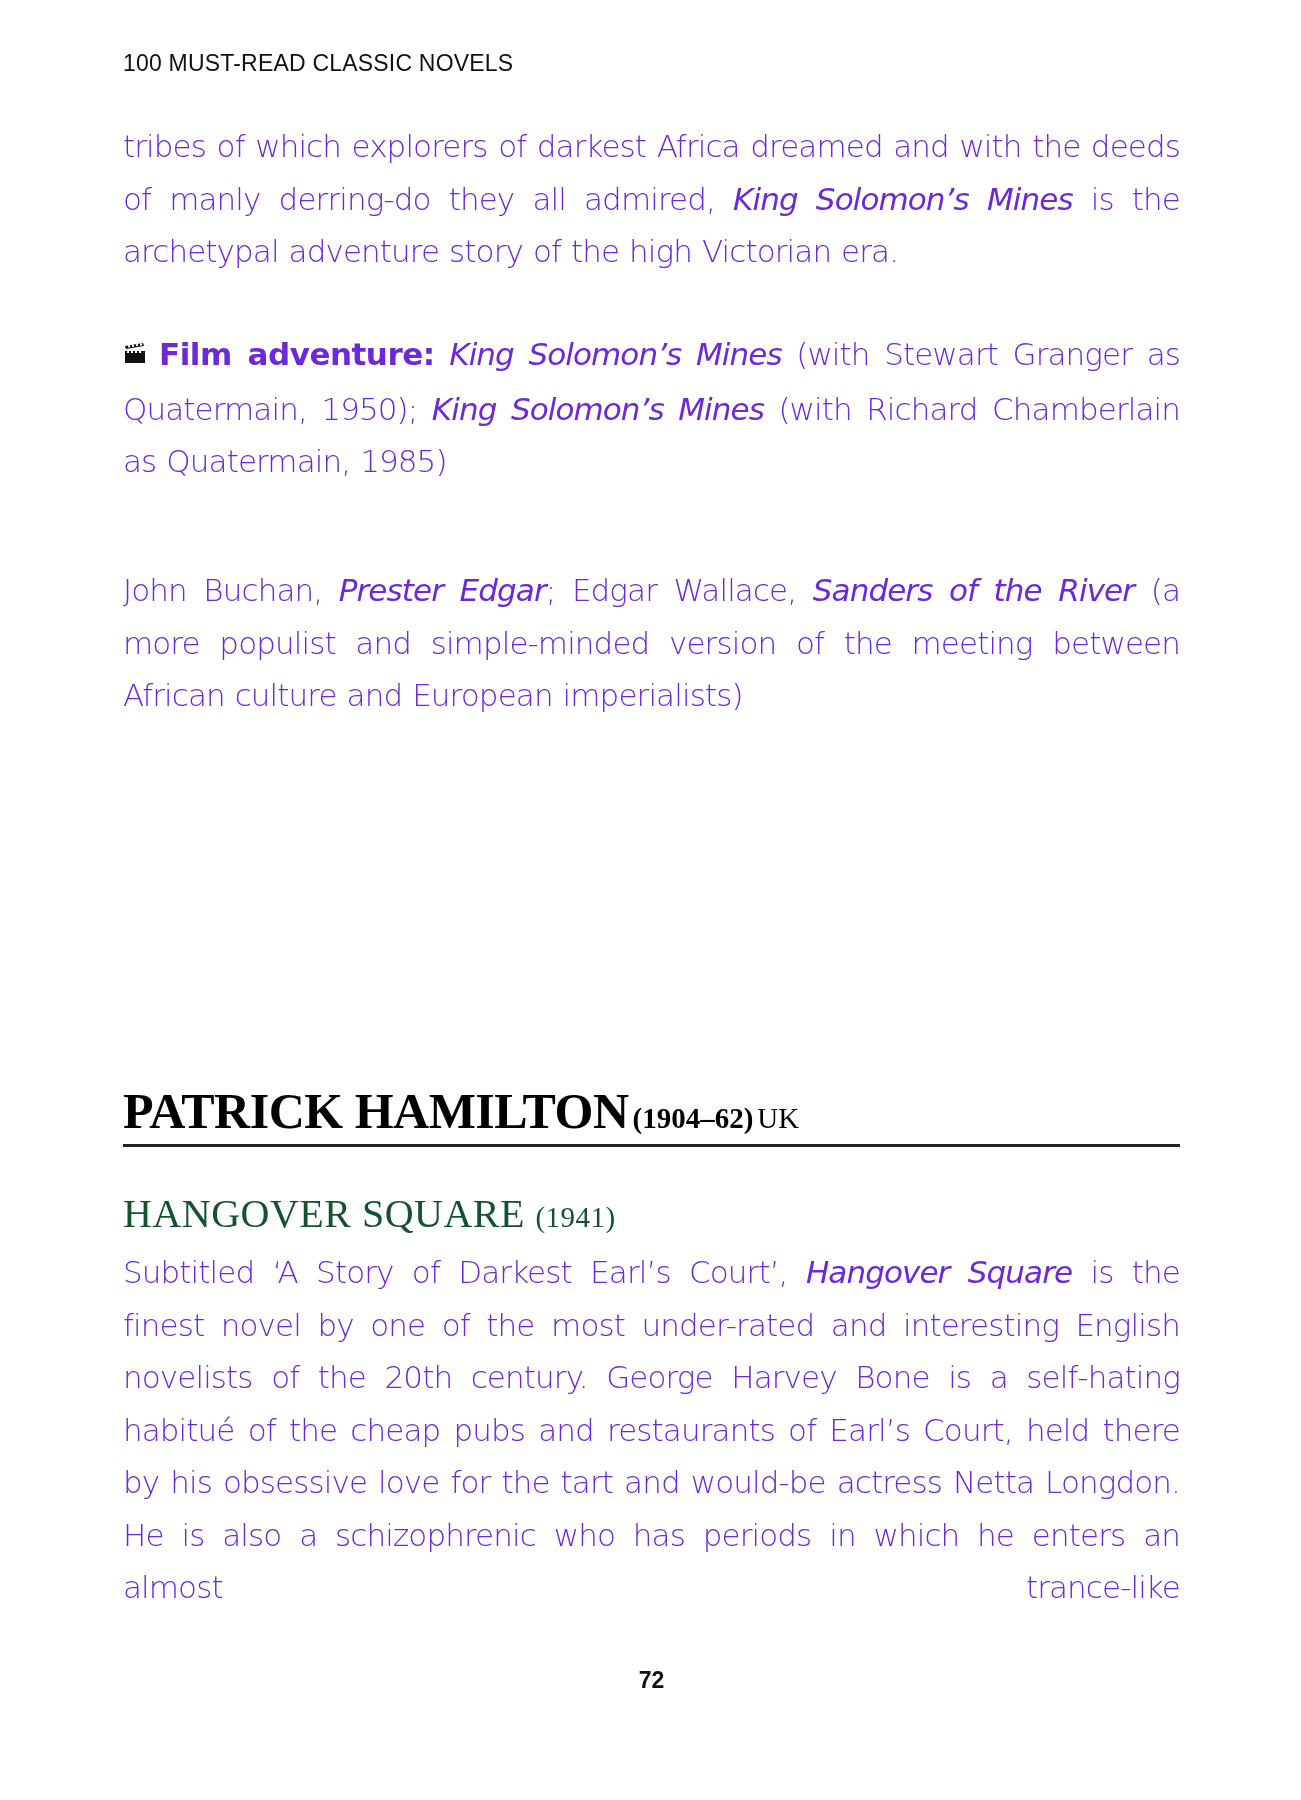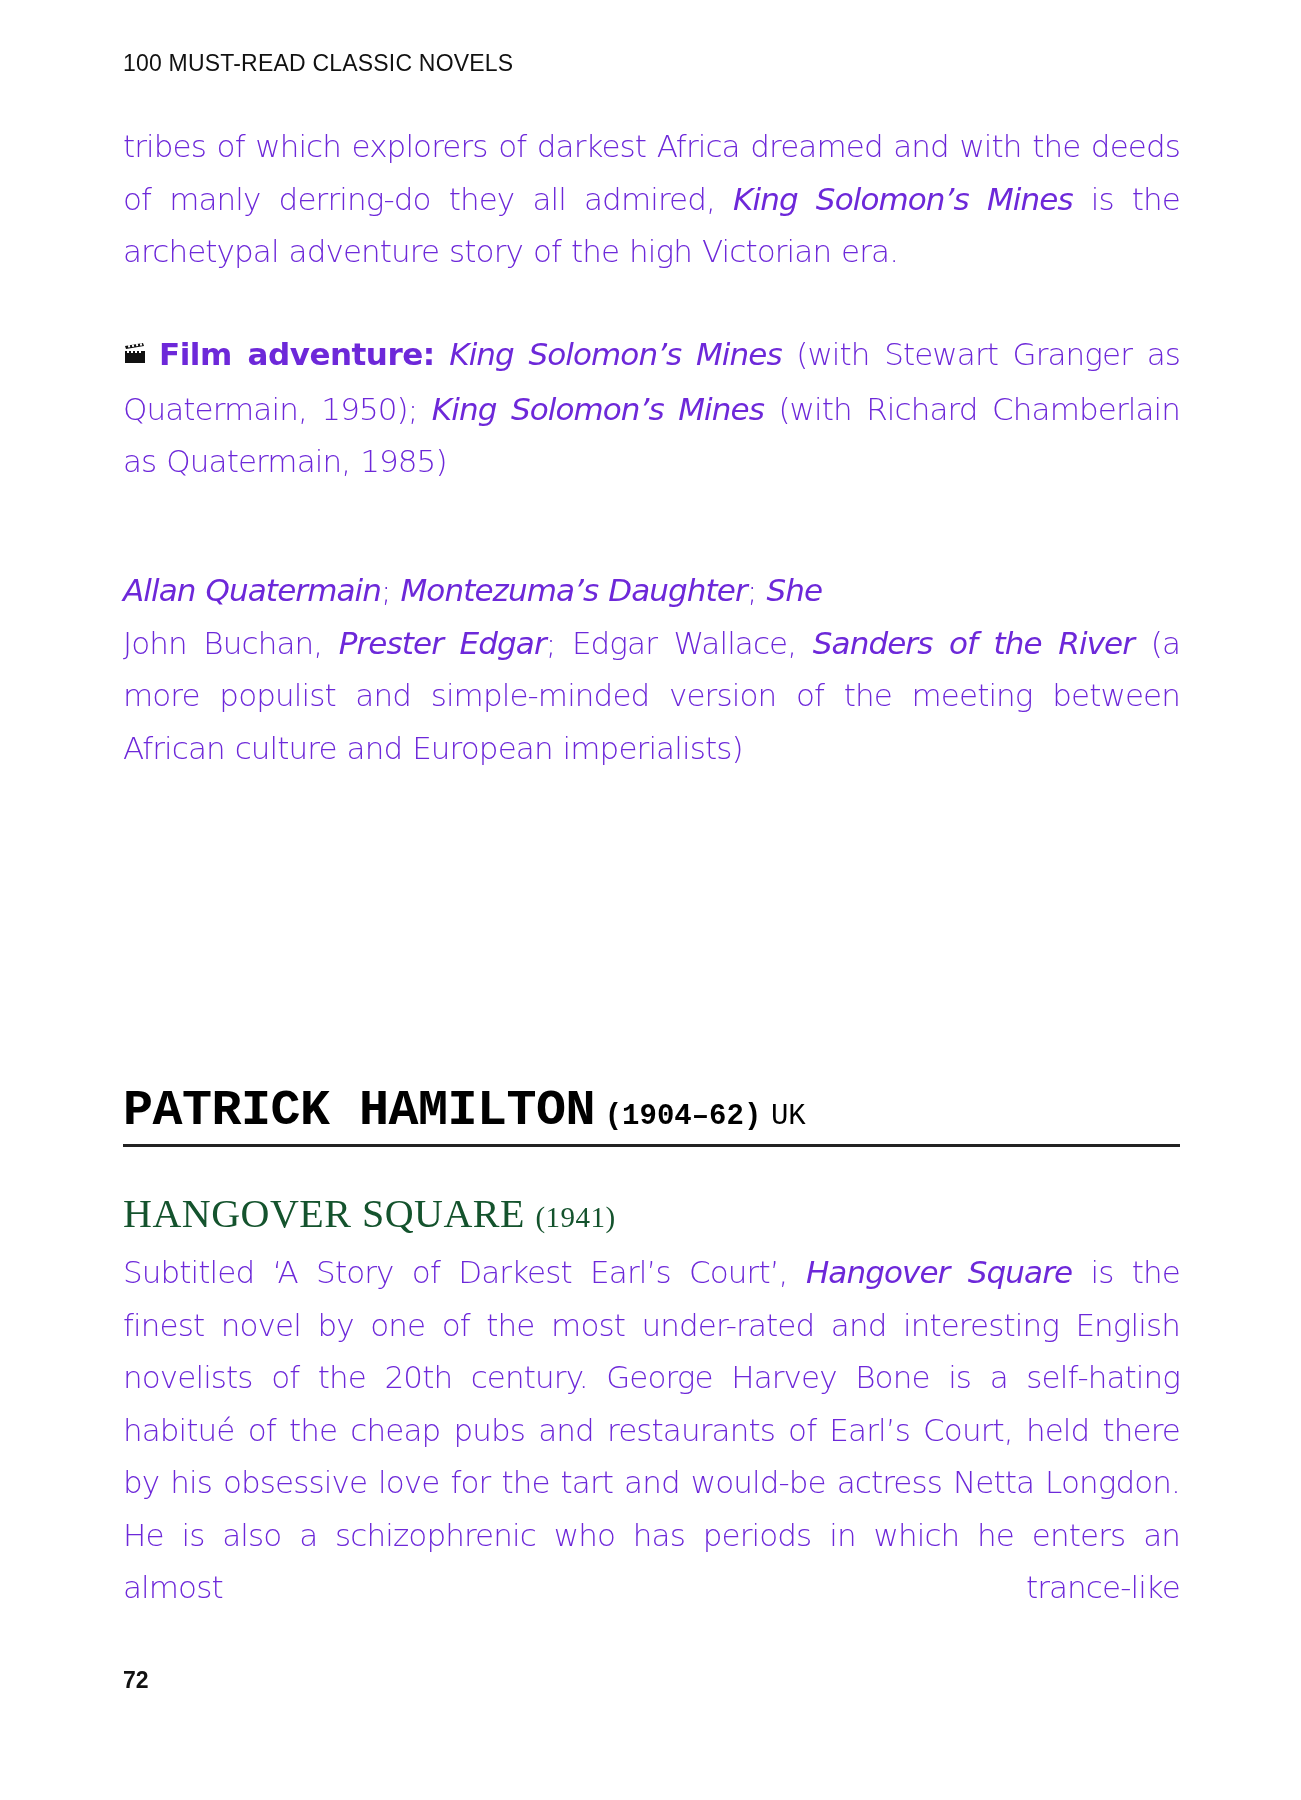--- a/index.html
+++ b/index.html
@@ -13,33 +13,33 @@
     font-family: "DejaVu Sans", sans-serif; font-size: 31px; line-height: 52.5px;
     text-align: justify; color: #6d28d9; font-weight: 300;
     letter-spacing: -0.9px; word-spacing: 1px;
   }
   .body-text .ital { font-style: italic; font-family: "DejaVu Sans", sans-serif; }
   .para { position: absolute; left: 0; width: 1057px; }
   .label-bold { font-weight: bold; letter-spacing: -0.5px; }
   .icon { display: inline-block; vertical-align: middle; margin-right: 12px; position: relative; top: -3px; }
   .author-heading {
     position: absolute; top: 1082px; left: 0; width: 1057px;
-    font-family: Liberation Mono, monospace; color: #000;
+    font-family: Liberation Serif, serif; color: #000;
     border-bottom: 3px solid #222; padding-bottom: 2px; height: 60px;
   }
   .author-name { font-size: 50px; font-weight: bold; letter-spacing: -0.5px; }
   .author-dates { font-size: 29px; font-weight: bold; }
   .author-country { font-size: 29px; font-weight: normal; }
   .book-title {
     position: absolute; top: 1190px; left: 0;
     font-family: Liberation Serif, serif; font-size: 40px; color: #14532d; letter-spacing: 0.5px;
   }
   .book-year { font-size: 29px; }
   .page-number {
-    position: absolute; top: 1667px; left: 0; width: 1057px; 
+    position: absolute; top: 1667px; left: 0; width: 1057px; text-align: center;
     font-family: "Liberation Sans", sans-serif; font-size: 23px; font-weight: bold; color: #111;
   }
   .last-line { text-align-last: justify; }
 </style>
 </head>
 <body>
 
 <div class="page">
 
   <div class="running-head">100 MUST-READ CLASSIC NOVELS</div>
@@ -57,21 +57,20 @@
             <rect x="13" y="2" width="2" height="2.2" transform="rotate(-9 14 3)"></rect>
             <rect x="17" y="1.4" width="2" height="2.2" transform="rotate(-9 18 2.4)"></rect>
             <rect x="4" y="9" width="2" height="2"></rect>
             <rect x="8" y="9" width="2" height="2"></rect>
             <rect x="12" y="9" width="2" height="2"></rect>
             <rect x="16" y="9" width="2" height="2"></rect>
           </g>
         </svg></span><span class="label-bold">Film adventure:</span> <span class="ital">King Solomon’s Mines</span><span> (with Stewart Granger as Quatermain, 1950); </span><span class="ital">King Solomon’s Mines</span><span> (with Richard Chamberlain as Quatermain, 1985)</span></p>
 
   <div class="para body-text" style="top:564px;">
-    <div><span class="ital">Allan Quatermain</span><span>; </span><span class="ital">Montezuma’s Daughter</span><span>; </span><span class="ital">She</span></div>
     <div><span>John Buchan, </span><span class="ital">Prester Edgar</span><span>; Edgar Wallace, </span><span class="ital">Sanders of the River</span><span> (a more populist and simple-minded version of the meeting between African culture and European imperialists)</span></div>
   </div>
 
   <div class="author-heading">
     <span class="author-name">PATRICK HAMILTON</span>
     <span class="author-dates">(1904–62)</span>
     <span class="author-country">UK</span>
   </div>
 
   <div class="book-title">

